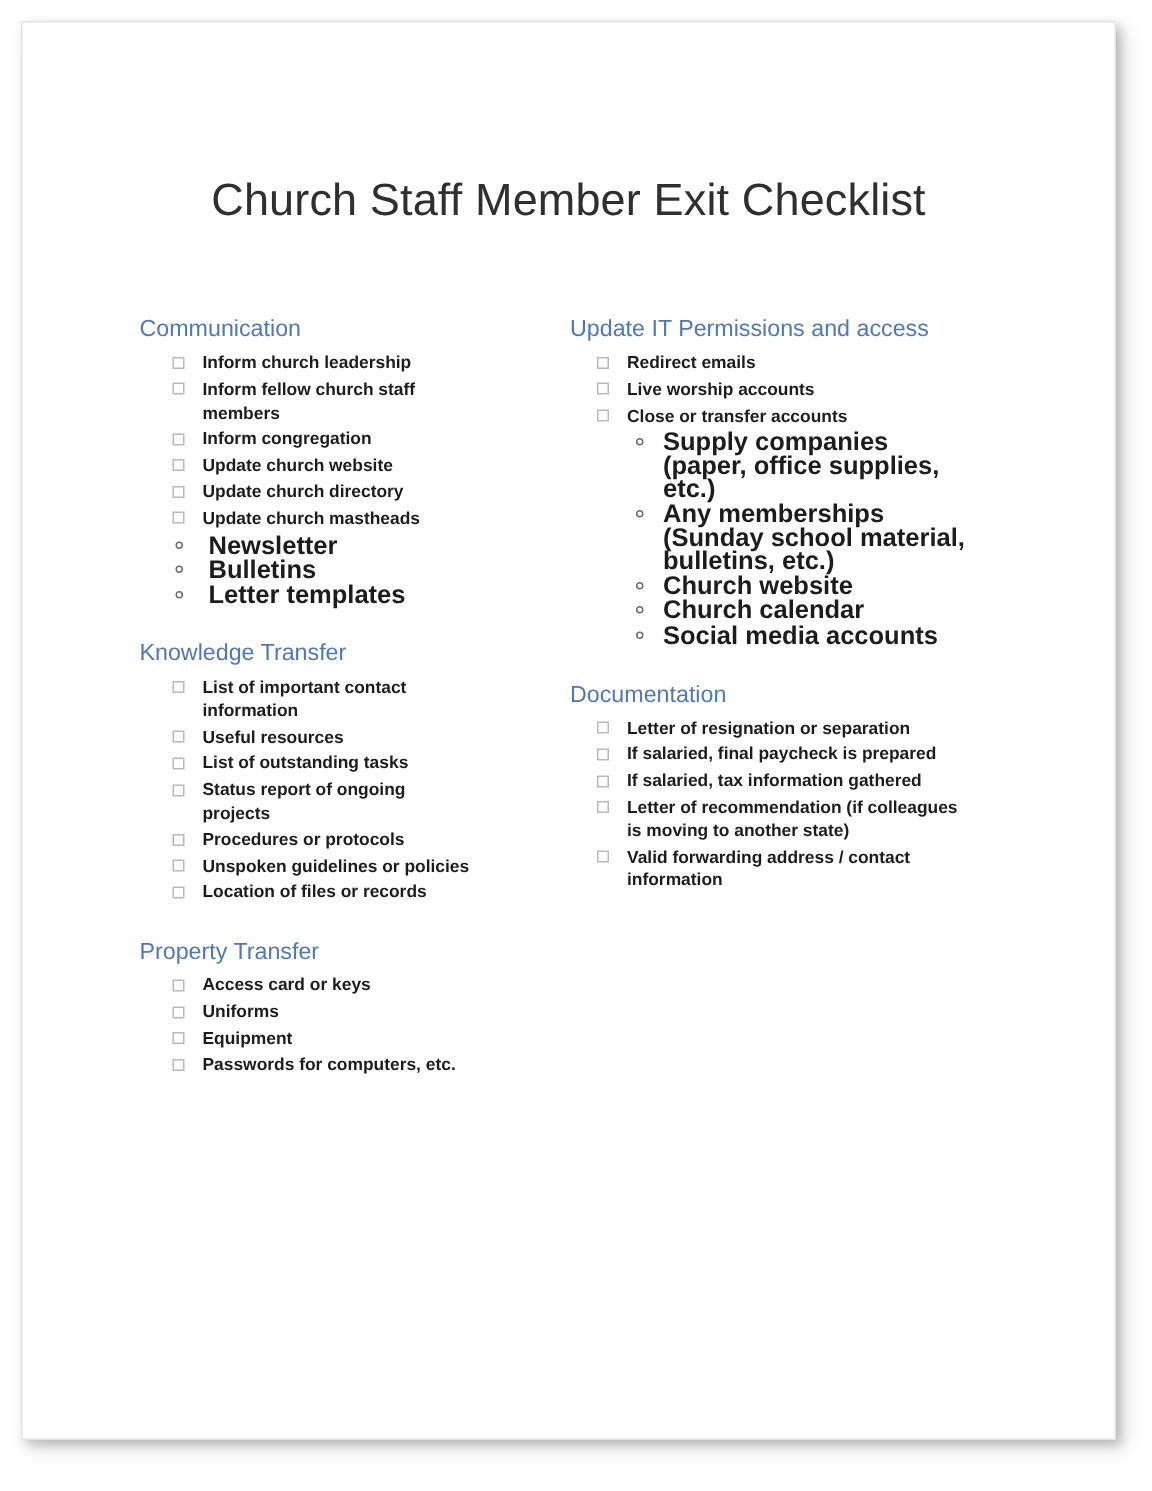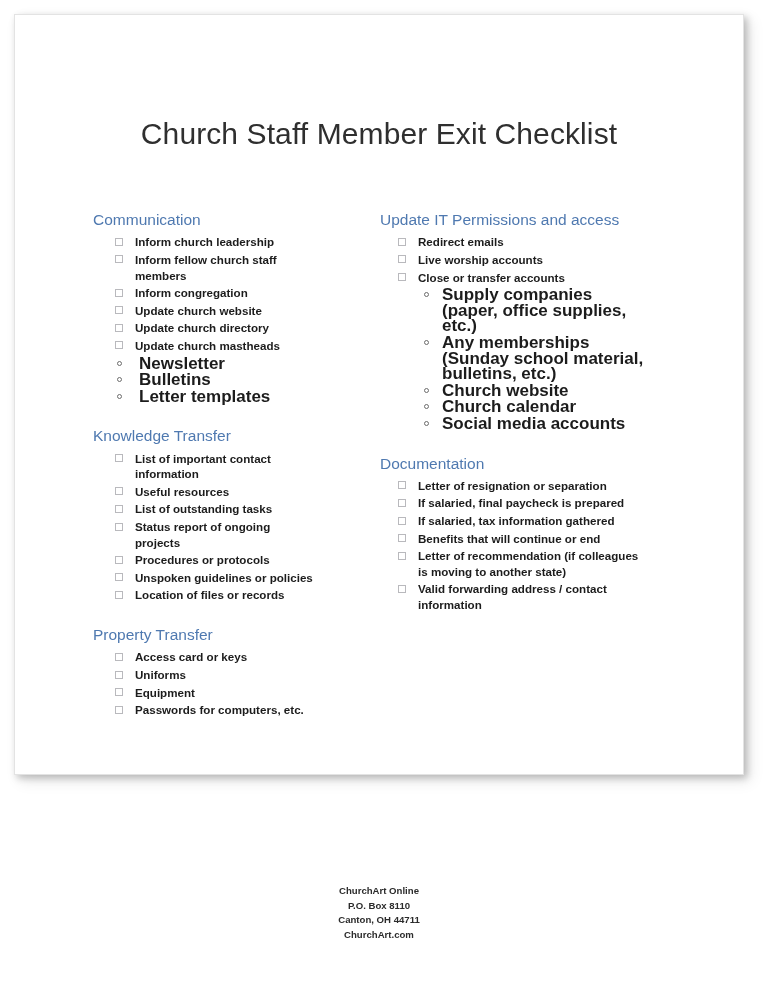--- a/index.html
+++ b/index.html
@@ -21,21 +21,21 @@
     background: #ffffff;
     overflow: hidden;
   }
 
   
   .sheet {
     position: absolute;
     left: 14px;
     top: 14px;
     width: 730px;
-    height: 761px;
+    height: 946px;
     background: #ffffff;
     border: 1px solid #e3e3e3;
     box-sizing: border-box;
     box-shadow: 3px 3px 7px rgba(0,0,0,0.22), 6px 6px 14px rgba(0,0,0,0.10);
   }
 
   .doc-title {
     position: absolute;
     left: 0;
     right: 0;
@@ -205,29 +205,22 @@
                 <li class="sub-item"><span class="ring"></span><span>Social media accounts</span></li>
               </ul>
             </ul>
           </div>
           <div class="section">
             <div class="section-heading">Documentation</div>
             <ul class="check-list">
               <li class="check-item"><span class="cb"></span><span>Letter of resignation or separation</span></li>
               <li class="check-item"><span class="cb"></span><span>If salaried, final paycheck is prepared</span></li>
               <li class="check-item"><span class="cb"></span><span>If salaried, tax information gathered</span></li>
-              <li class="check-item"><span class="cb"></span><span>Benefits that will continue or end</span></li>
               <li class="check-item"><span class="cb"></span><span>Letter of recommendation (if colleagues is moving to another state)</span></li>
               <li class="check-item"><span class="cb"></span><span>Valid forwarding address / contact information</span></li>
             </ul>
           </div>
         </div>
     </div>
 
-    <div class="footer">
-        <div>ChurchArt Online</div>
-        <div>P.O. Box 8110</div>
-        <div>Canton, OH 44711</div>
-        <div>ChurchArt.com</div>
-      </div>
 
   </div>
 </div>
 
 </body></html>

